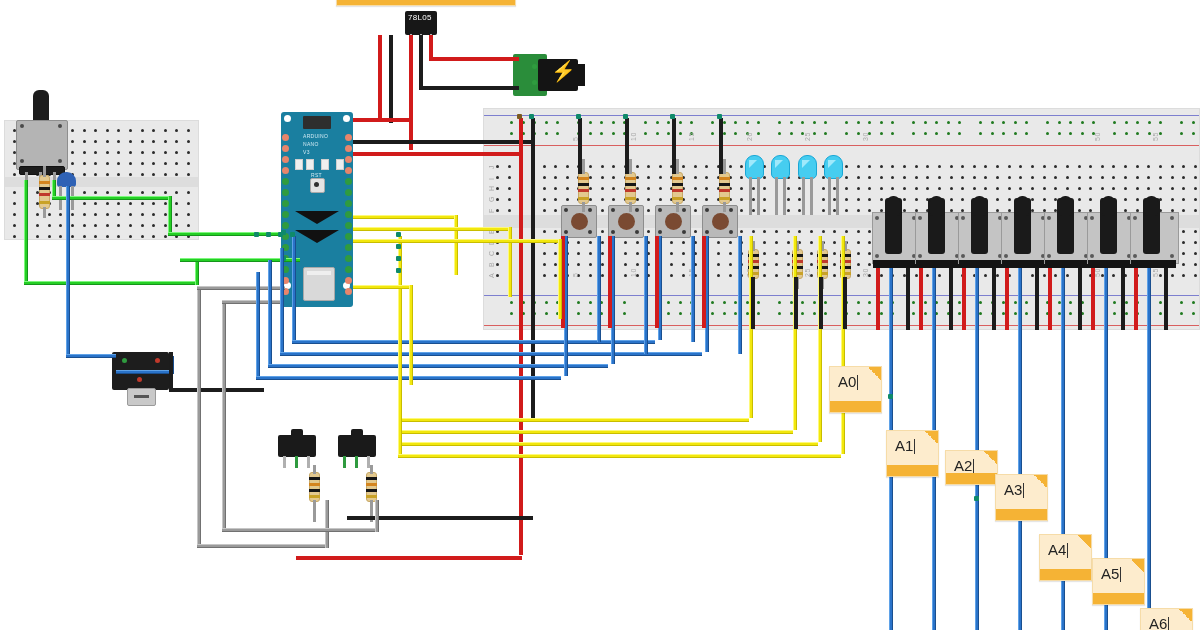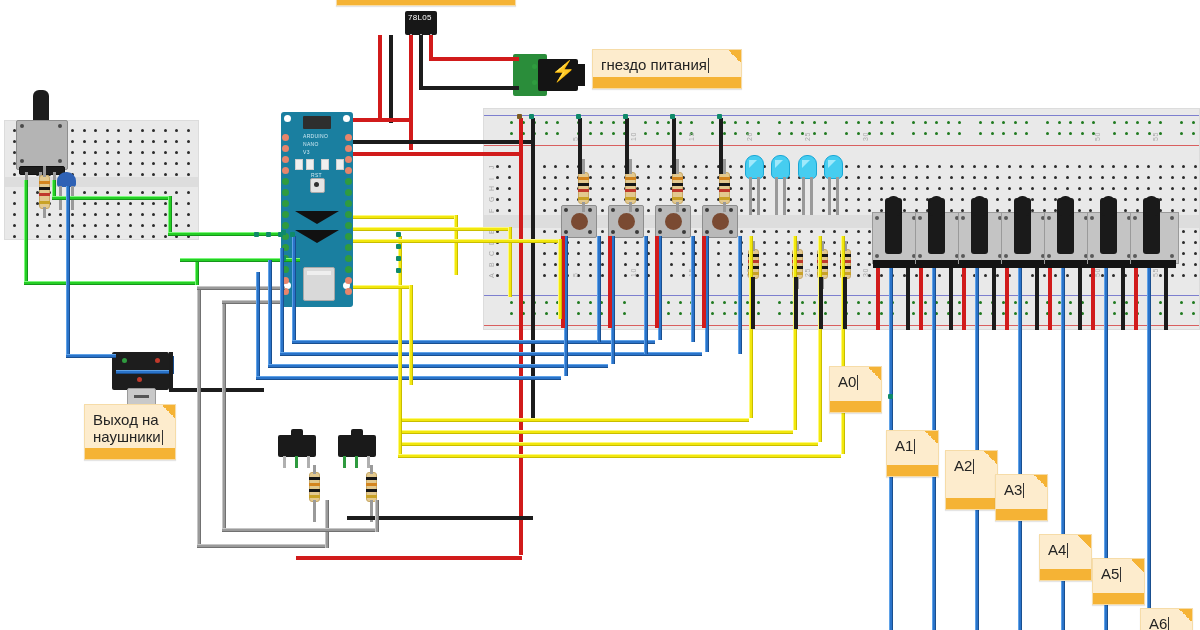--- a/index.html
+++ b/index.html
@@ -381,25 +381,20 @@
 
   <div class="jack" style="left:513px;top:54px;width:72px;height:42px;">
     <div class="pcb" style="left:0;top:0;width:34px;height:42px;"></div>
     <div class="body" style="left:25px;top:5px;width:40px;height:32px;"></div>
     <div class="nub" style="left:63px;top:10px;width:9px;height:22px;"></div>
     <div class="bolt" style="left:38px;top:5px;">⚡</div>
     <div class="pin" style="left:19px;top:10px;"></div>
     <div class="pin" style="left:19px;top:26px;"></div>
   </div>
 
-  <div class="note" style="left:592px;top:49px;width:150px;height:40px;">
-    <span class="fold"></span>
-    <span class="txt">гнездо питания</span><span class="caret"></span>
-    <span class="bar"></span>
-  </div>
 
   <div class="bb" style="left:483px;top:108px;width:717px;height:222px;">
     <div class="rail blue" style="top:6px;"></div>
     <div class="rail red" style="top:36px;"></div>
     <div class="rail blue" style="top:186px;"></div>
     <div class="rail red" style="top:216px;"></div>
     <div class="ditch" style="top:106px;height:13px;"></div>
     <div class="holes" id="mbb-holes">
         <div class="hole g" style="left: 26px; top: 12px;"></div>
         <div class="hole g" style="left: 37.6px; top: 12px;"></div>
@@ -1447,26 +1442,20 @@
 
   <div class="audio" style="left:112px;top:352px;width:57px;height:38px;">
     <div class="p" style="left:10px;top:6px;background:#2f9b3f;"></div>
     <div class="p" style="left:43px;top:6px;background:#c0392b;"></div>
     <div class="p" style="left:25px;top:25px;background:#c0392b;"></div>
   </div>
   <div class="audio" style="left:127px;top:388px;width:27px;height:16px;background:#c9c9c9;border:1px solid #9a9a9a;">
     <div style="position:absolute;left:6px;top:6px;width:15px;height:3px;background:#555;"></div>
   </div>
 
-  <div class="note" style="left:84px;top:404px;width:92px;height:56px;">
-    <span class="fold"></span>
-    <span class="txt">Выход на</span><br>
-    <span class="txt">наушники</span><span class="caret"></span>
-    <span class="bar"></span>
-  </div>
 
   <div class="sw" style="left:278px;top:435px;width:38px;height:22px;">
     <div class="nub" style="left:13px;top:-6px;width:12px;height:7px;"></div>
     <div class="lg" style="left:5px;top:21px;height:12px;"></div>
     <div class="lg" style="left:17px;top:21px;height:12px;background:#2f9b3f;"></div>
     <div class="lg" style="left:29px;top:21px;height:12px;"></div>
   </div>
   <div class="sw" style="left:338px;top:435px;width:38px;height:22px;">
     <div class="nub" style="left:13px;top:-6px;width:12px;height:7px;"></div>
     <div class="lg" style="left:5px;top:21px;height:12px;background:#2f9b3f;"></div>
@@ -1629,20 +1618,20 @@
       <div class="endc" style="left: 1060px; top: 556px;"></div>
       <div class="w bluv" style="left: 1104px; top: 268px; width: 4px; height: 312px;"></div>
       <div class="endc" style="left: 1103px; top: 576px;"></div>
       <div class="w bluv" style="left: 1147px; top: 268px; width: 4px; height: 362px;"></div>
       <div class="endc" style="left: 1146px; top: 626px;"></div>
     </div>
 
   <div id="apin-notes">
       <div class="note" style="left: 829px; top: 366px; width: 53px; height: 47px;"><span class="fold"></span><span class="txt">A0</span><span class="caret"></span><span class="bar"></span></div>
       <div class="note" style="left: 886px; top: 430px; width: 53px; height: 47px;"><span class="fold"></span><span class="txt">A1</span><span class="caret"></span><span class="bar"></span></div>
-      <div class="note" style="left: 945px; top: 450px; width: 53px; height: 60px;"><span class="fold"></span><span class="txt">A2</span><span class="caret"></span><span class="bar"></span></div>
+      <div class="note" style="left: 945px; top: 450px; width: 53px; height: 35px;"><span class="fold"></span><span class="txt">A2</span><span class="caret"></span><span class="bar"></span></div>
       <div class="note" style="left: 995px; top: 474px; width: 53px; height: 47px;"><span class="fold"></span><span class="txt">A3</span><span class="caret"></span><span class="bar"></span></div>
       <div class="note" style="left: 1039px; top: 534px; width: 53px; height: 47px;"><span class="fold"></span><span class="txt">A4</span><span class="caret"></span><span class="bar"></span></div>
       <div class="note" style="left: 1092px; top: 558px; width: 53px; height: 47px;"><span class="fold"></span><span class="txt">A5</span><span class="caret"></span><span class="bar"></span></div>
       <div class="note" style="left: 1140px; top: 608px; width: 53px; height: 47px;"><span class="fold"></span><span class="txt">A6</span><span class="caret"></span></div>
     </div>
 
 </div>
 
 </body></html>

